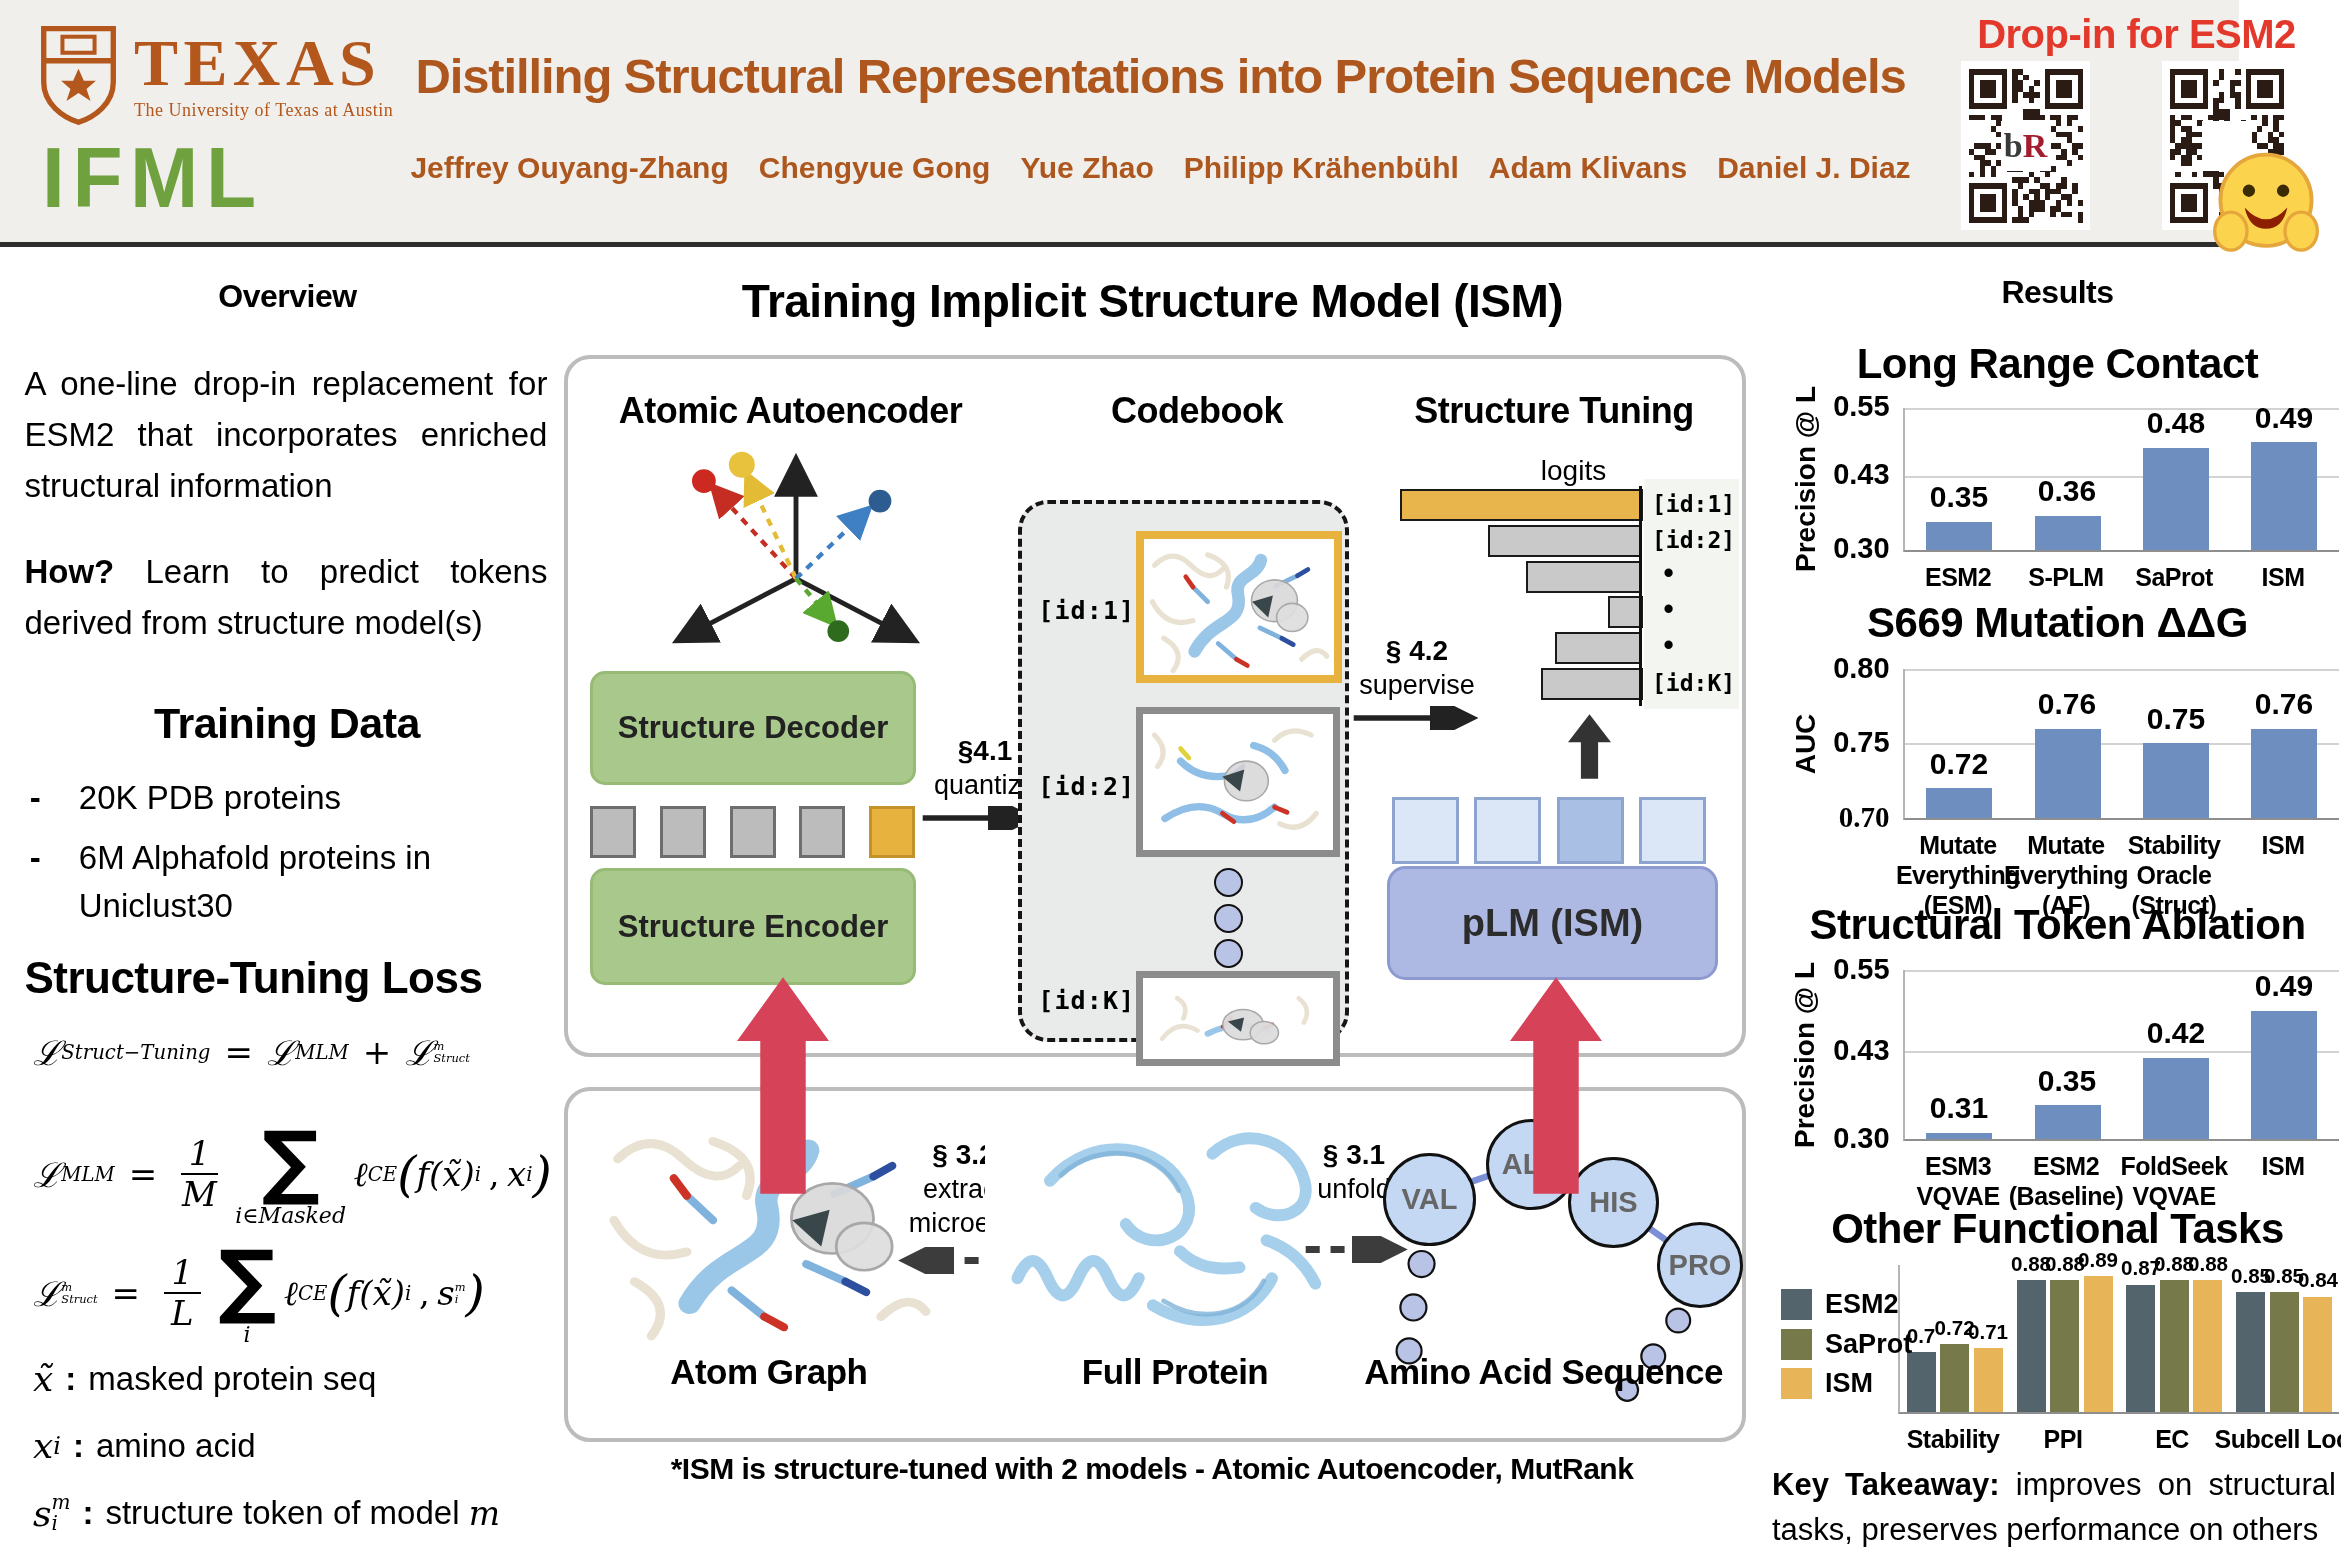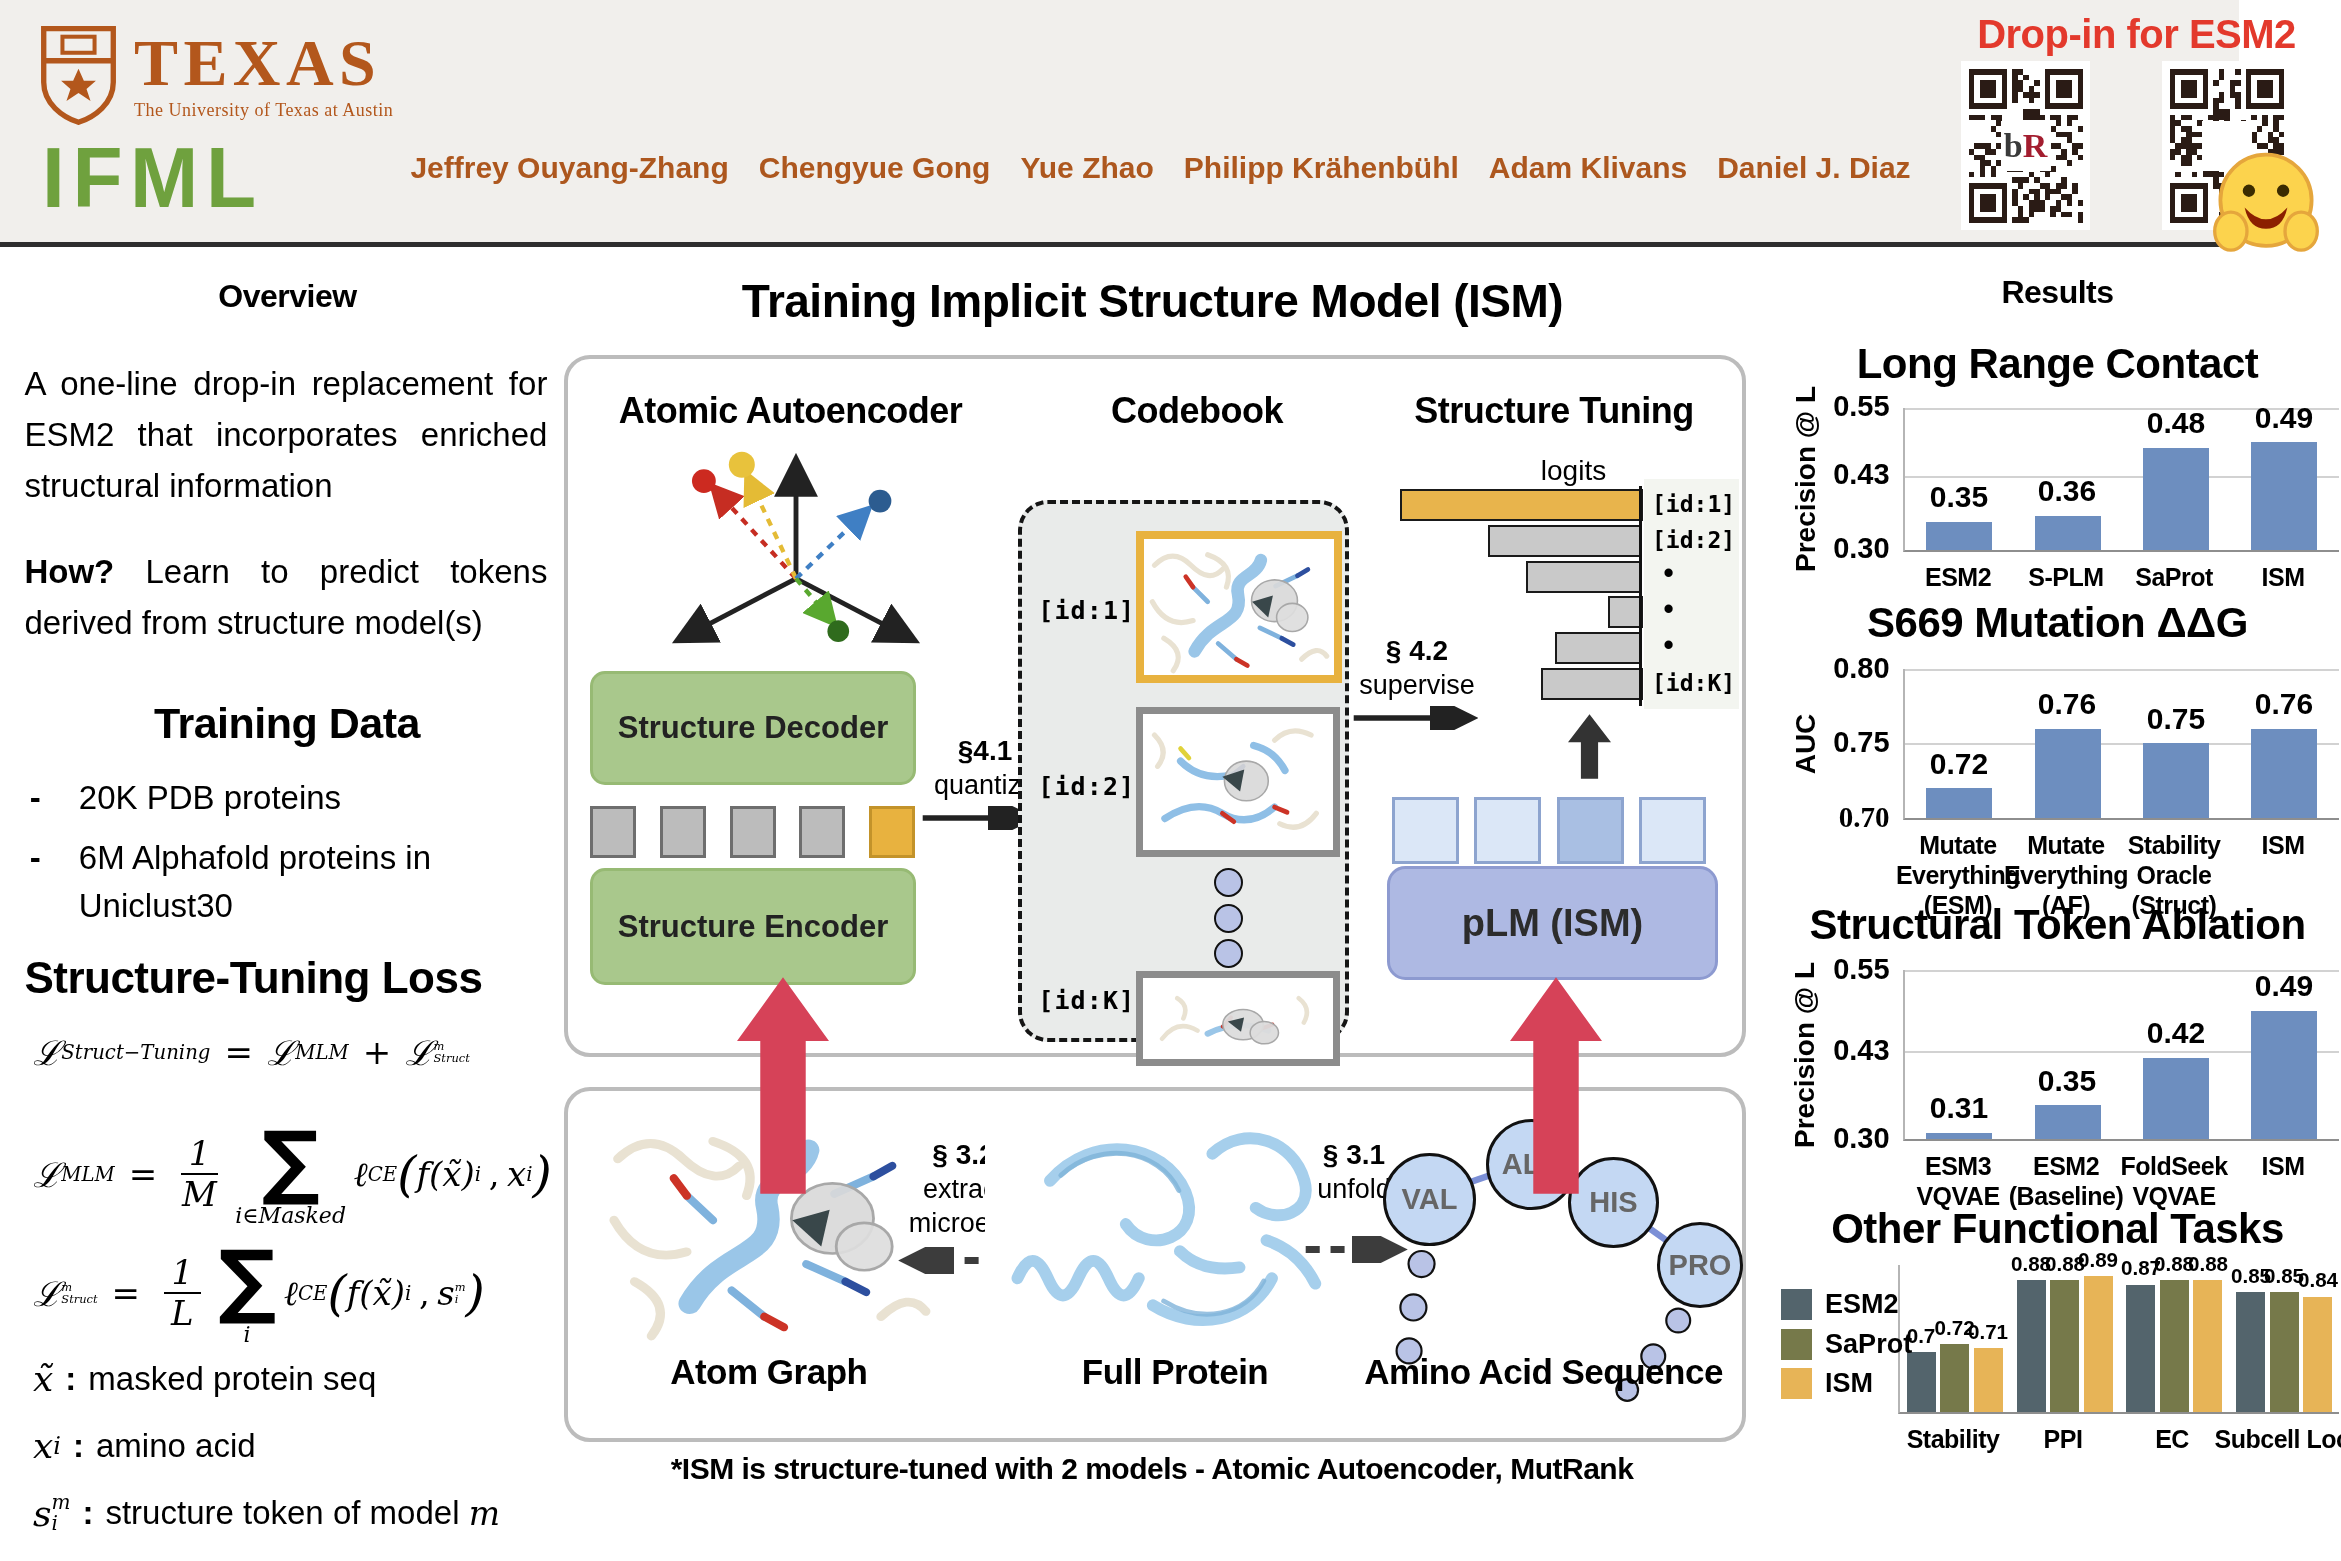--- a/index.html
+++ b/index.html
@@ -218,20 +218,23 @@
         <rect x="18" y="8" width="24" height="12" fill="none" stroke="#b3571c" stroke-width="3"></rect>
         <path d="M30,32 l4,9 h9 l-7,6 3,9 -9,-6 -9,6 3,-9 -7,-6 h9 Z" fill="#b3571c"></path>
       </svg>
       <div>
         <div id="texas-word">TEXAS</div>
         <div id="texas-sub">The University of Texas at Austin</div>
       </div>
     </div>
     <div id="ifml-word">IFML</div>
 
+    <div id="title-block">
+      <div id="poster-title">Distilling Structural Representations into Protein Sequence Models</div>
+    </div>
     <div id="authors"><span>Jeffrey Ouyang-Zhang</span><span>Chengyue Gong</span><span>Yue Zhao</span><span>Philipp Krähenbühl</span><span>Adam Klivans</span><span>Daniel J. Diaz</span></div>
 
     <div id="dropin">Drop-in for ESM2</div>
     <div class="qr-card" style="left:1961px">
       <svg id="qr1" viewBox="0 0 21 27" preserveAspectRatio="none" style="shape-rendering: crispedges;">
           <rect x="8" y="0" width="1" height="1" fill="#2a1b15"></rect>
           <rect x="9" y="0" width="1" height="1" fill="#2a1b15"></rect>
           <rect x="8" y="1" width="1" height="1" fill="#2a1b15"></rect>
           <rect x="10" y="1" width="1" height="1" fill="#2a1b15"></rect>
           <rect x="8" y="2" width="1" height="1" fill="#2a1b15"></rect>
@@ -1122,14 +1125,18 @@
             <div class="legend-txt">SaProt</div>
           </div>
           <div class="legend-row">
             <div class="legend-chip" style="background: rgb(231, 180, 87);"></div>
             <div class="legend-txt">ISM</div>
           </div>
         </div>
       </div>
     </div>
 
+  <div id="takeaway">
+    <b>Key Takeaway:</b>
+    <span>improves on structural tasks, preserves performance on others</span>
+  </div>
 </div>
 
 
 </body></html>

